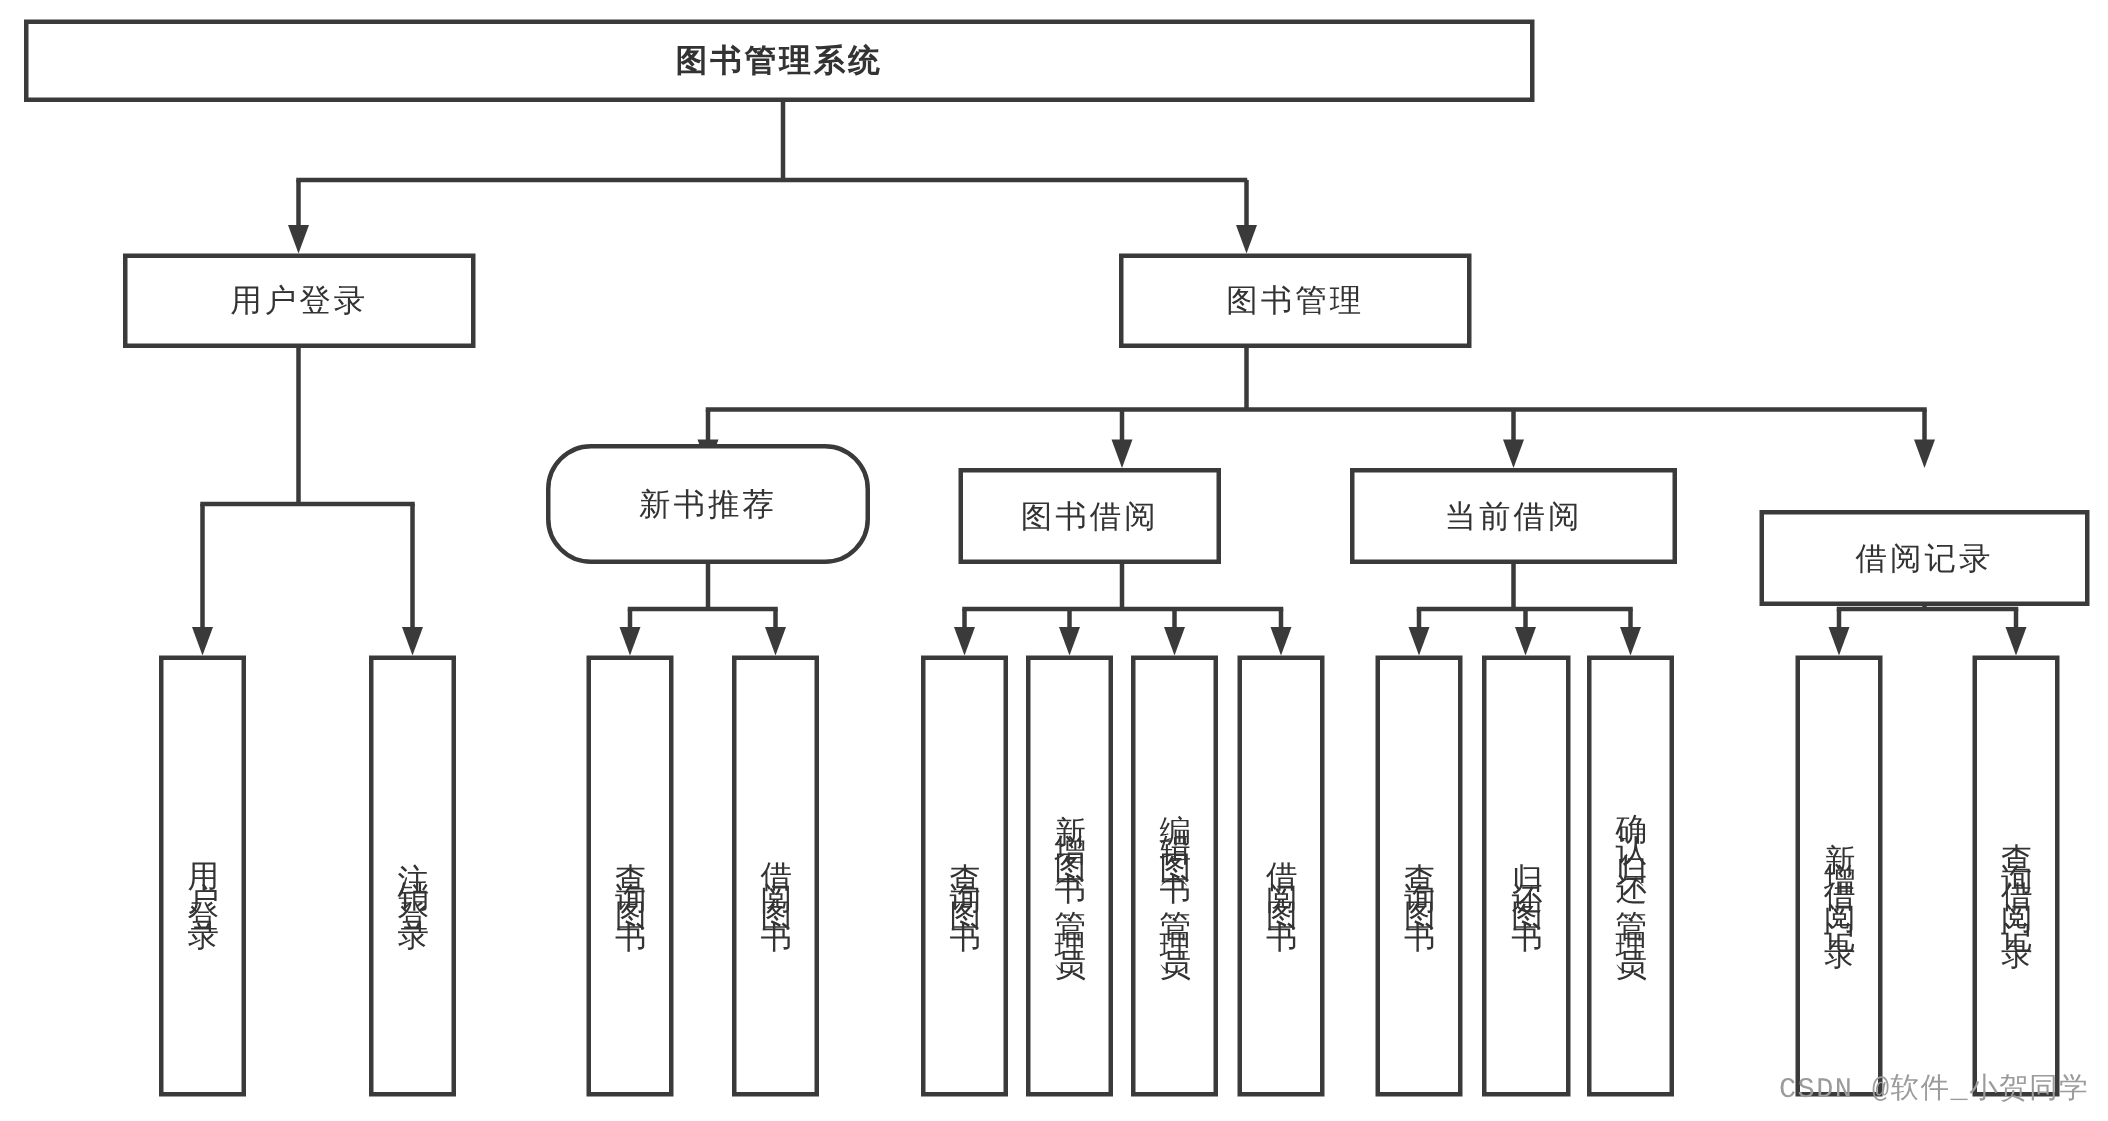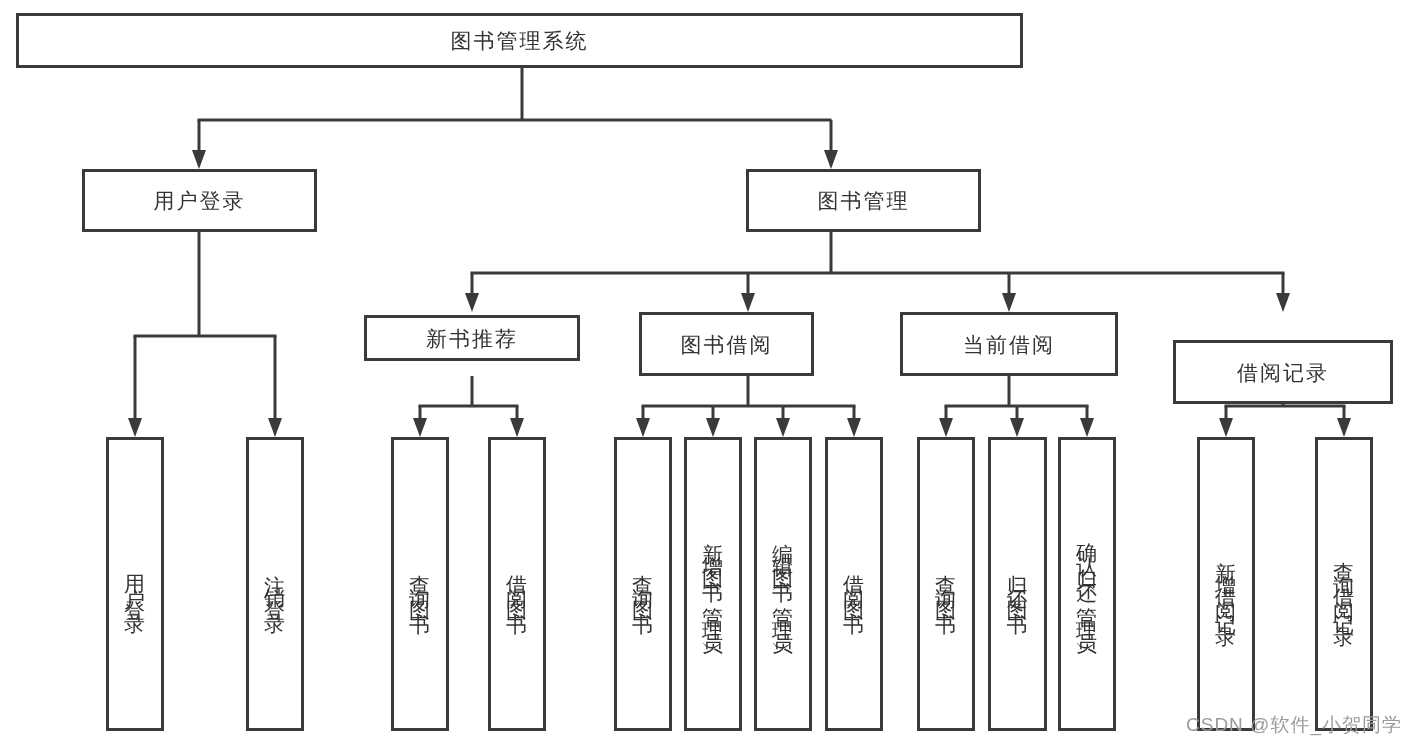--- a/index.html
+++ b/index.html
@@ -37,20 +37,21 @@
     font-size: 21px;
   }
   .watermark {
     position: absolute;
     left: 1186px;
     top: 712px;
     font-size: 19px;
     color: #9b9b9b;
     letter-spacing: 1px;
     white-space: nowrap;
+    font-family: Liberation Mono, monospace;
   }
 </style>
 </head>
 <body>
 
 <div class="canvas">
 
   <svg class="wires" width="1405" height="747" viewBox="0 0 1405 747" stroke="#3a3a3a" stroke-width="3" fill="#3a3a3a">
 
     <g>
@@ -120,26 +121,26 @@
     <g>
       <line x1="1283" y1="376" x2="1283" y2="406"></line>
       <line x1="1224.5" y1="406" x2="1345.5" y2="406"></line>
       <line x1="1226" y1="406" x2="1226" y2="419"></line>
       <polygon points="1219,418 1233,418 1226,437" stroke="none"></polygon>
       <line x1="1344" y1="406" x2="1344" y2="419"></line>
       <polygon points="1337,418 1351,418 1344,437" stroke="none"></polygon>
     </g>
   </svg>
 
-  <div class="node" style="left:16px; top:13px; width:1007px; height:55px;">图书管理系统</div>
+  <div class="node" style="left:16px; top:13px; width:1007px; height:55px;font-weight:bold;">图书管理系统</div>
 
   <div class="node" style="left:82px; top:169px; width:235px; height:63px;">用户登录</div>
   <div class="node" style="left:712px; top:169px; width:235px; height:63px;margin-left:34px;">图书管理</div>
 
-  <div class="node" style="left:364px; top:315px; width:216px; height:46px;">新书推荐</div>
+  <div class="node" style="left:364px; top:296px; width:216px; height:80px;border-radius:30px;">新书推荐</div>
   <div class="node" style="left:639px; top:312px; width:175px; height:64px;">图书借阅</div>
   <div class="node" style="left:900px; top:312px; width:218px; height:64px;">当前借阅</div>
   <div class="node" style="left:1173px; top:312px; width:220px; height:64px;margin-top:28px;">借阅记录</div>
 
   <div class="node leaf" style="left:106px; top:437px; width:58px; height:294px;">用户登录</div>
   <div class="node leaf" style="left:246px; top:437px; width:58px; height:294px;">注销登录</div>
 
   <div class="node leaf" style="left:391px; top:437px; width:58px; height:294px;">查询图书</div>
   <div class="node leaf" style="left:488px; top:437px; width:58px; height:294px;">借阅图书</div>
 

